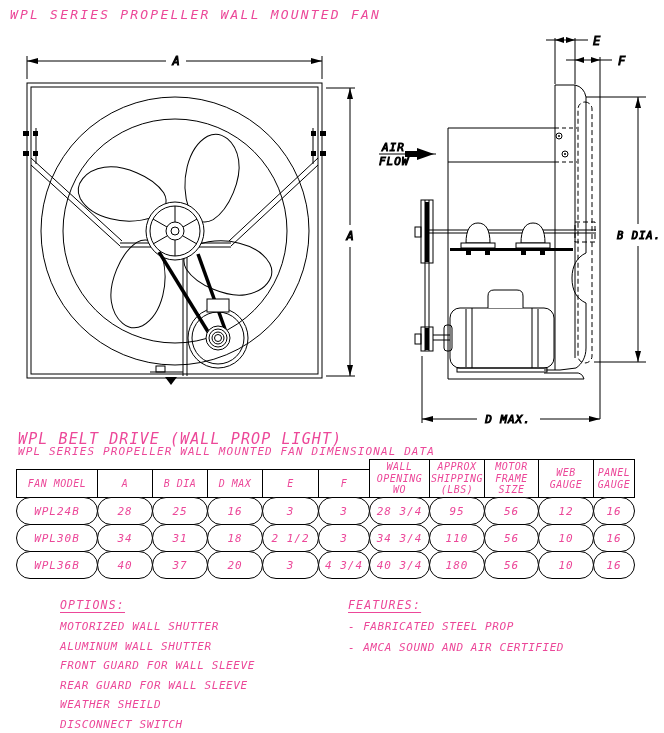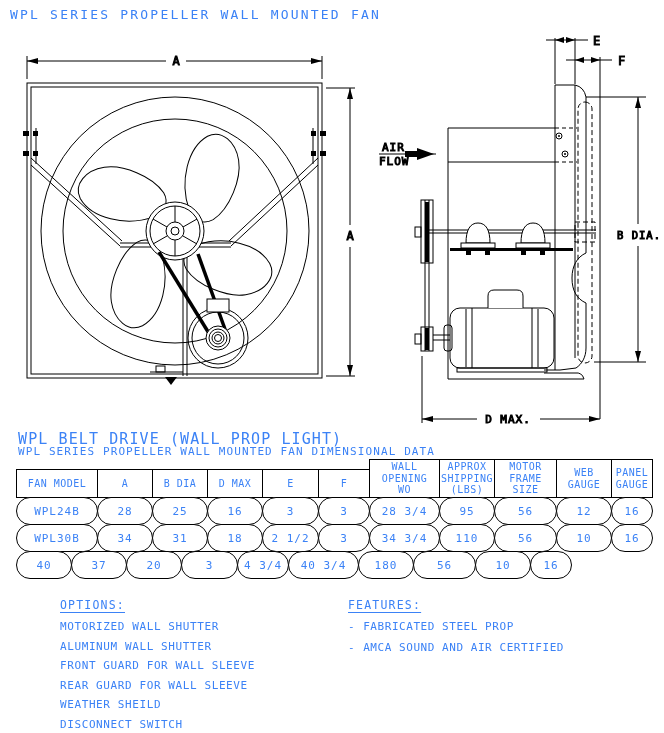--- a/index.html
+++ b/index.html
@@ -1,38 +1,38 @@
 <!DOCTYPE html>
 <html><head>
 <meta charset="utf-8">
 <style>
   html,body{margin:0;padding:0;background:#fff;}
   #page{position:relative;width:664px;height:733px;background:#ffffff;overflow:hidden;
-        font-family:"DejaVu Sans Mono","Liberation Mono",monospace;color:#3b82f6;}
+        font-family:"DejaVu Sans Mono","Liberation Mono",monospace;color:#ec4899;font-style:italic;}
   .cadtext{position:absolute;white-space:pre;}
   #title{left:10px;top:7px;font-size:13px;letter-spacing:2.2px;}
   #sub1{left:18px;top:430px;font-size:15px;letter-spacing:1.1px;}
   #sub2{left:18px;top:445px;font-size:11px;letter-spacing:1.1px;}
   svg{position:absolute;left:0;top:0;}
   svg text{font-family:"DejaVu Sans Mono","Liberation Mono",monospace;fill:#000;}
 
   
   #dimtable{position:absolute;left:16px;top:459px;}
   .trow{display:flex;}
   .trow + .trow{margin-top:-1px;}
   .thead{align-items:flex-end;height:39px;}
   .c{box-sizing:border-box;border:1px solid #000;display:flex;align-items:center;
      justify-content:center;text-align:center;background:#fff;}
   .c + .c{margin-left:-1px;}
   .hc{font-size:10px;line-height:11.5px;letter-spacing:.5px;white-space:pre-line;}
   .h-short{height:29px;}
   .h-tall{height:39px;}
   .dc{height:28px;font-size:11px;letter-spacing:1px;border-radius:14px;}
   .w0{width:82px}.w1{width:56px}.w2{width:56px}.w3{width:56px}.w4{width:57px}.w5{width:52px}
-  .w6{width:71px}.w7{width:56px}.w8{width:63px}.w9{width:56px}.w10{width:42px}
+  .w6{width:61px}.w7{width:56px}.w8{width:55px}.w9{width:56px}.w10{width:42px}
 
   
   #options{position:absolute;left:60px;top:598px;font-size:11px;}
   #features{position:absolute;left:348px;top:598px;font-size:11px;}
   .list-head{font-size:11.5px;letter-spacing:1.2px;text-decoration:underline;
              text-underline-offset:3px;margin-bottom:9px;}
   .opt-item{letter-spacing:.6px;margin-bottom:7px;line-height:12.5px;white-space:pre;}
   .feat-item{letter-spacing:.55px;margin-bottom:8px;line-height:12.5px;white-space:pre;}
   .feat-item .dash{margin-right:8px;}
 </style>
@@ -314,20 +314,21 @@
       <div class="c dc w3">18</div>
       <div class="c dc w4">2 1/2</div>
       <div class="c dc w5">3</div>
       <div class="c dc w6">34 3/4</div>
       <div class="c dc w7">110</div>
       <div class="c dc w8">56</div>
       <div class="c dc w9">10</div>
       <div class="c dc w10">16</div>
     </div>
     <div class="trow">
+      <div class="c dc w0">WPL36B</div>
       <div class="c dc w1">40</div>
       <div class="c dc w2">37</div>
       <div class="c dc w3">20</div>
       <div class="c dc w4">3</div>
       <div class="c dc w5">4 3/4</div>
       <div class="c dc w6">40 3/4</div>
       <div class="c dc w7">180</div>
       <div class="c dc w8">56</div>
       <div class="c dc w9">10</div>
       <div class="c dc w10">16</div>

